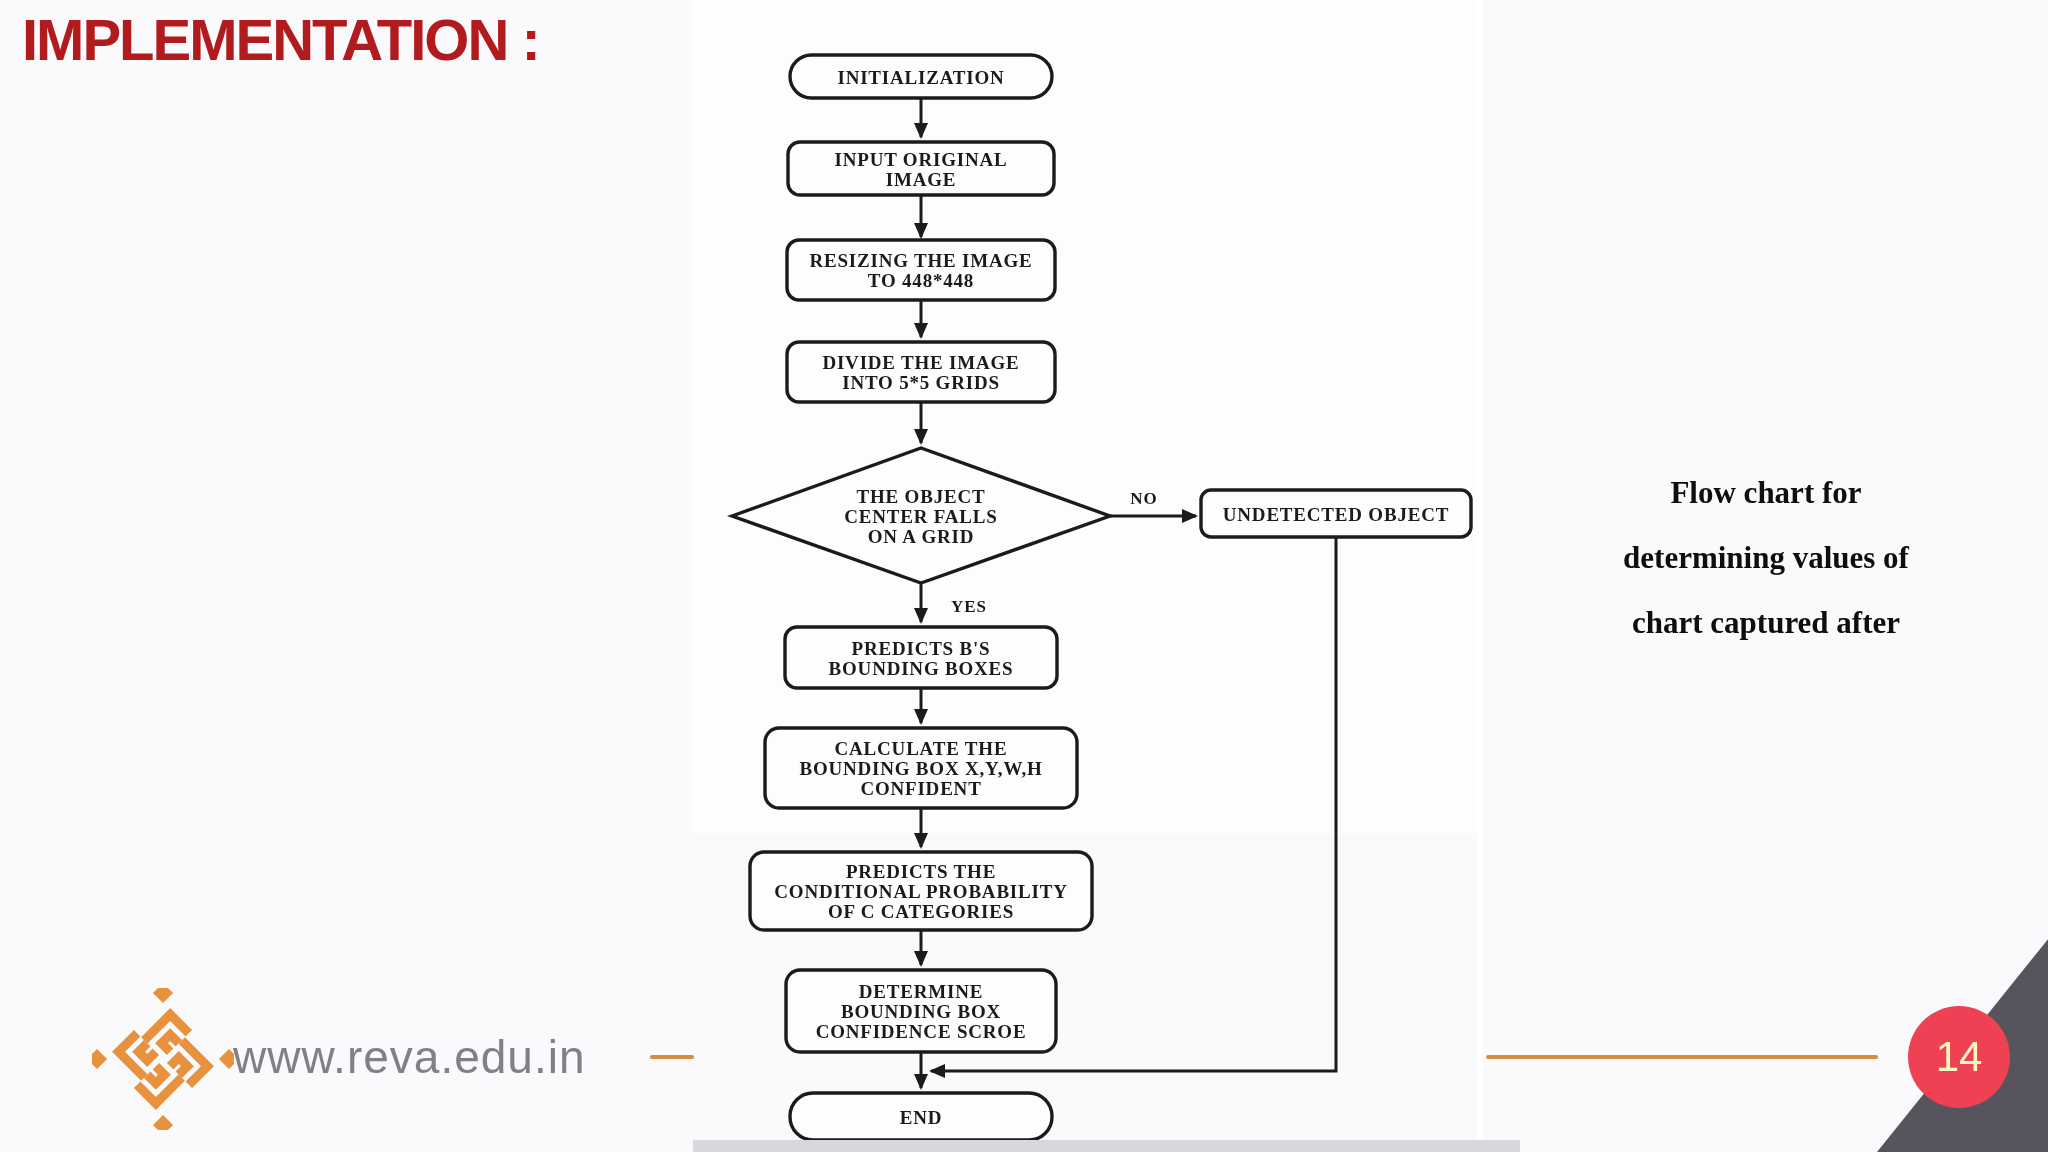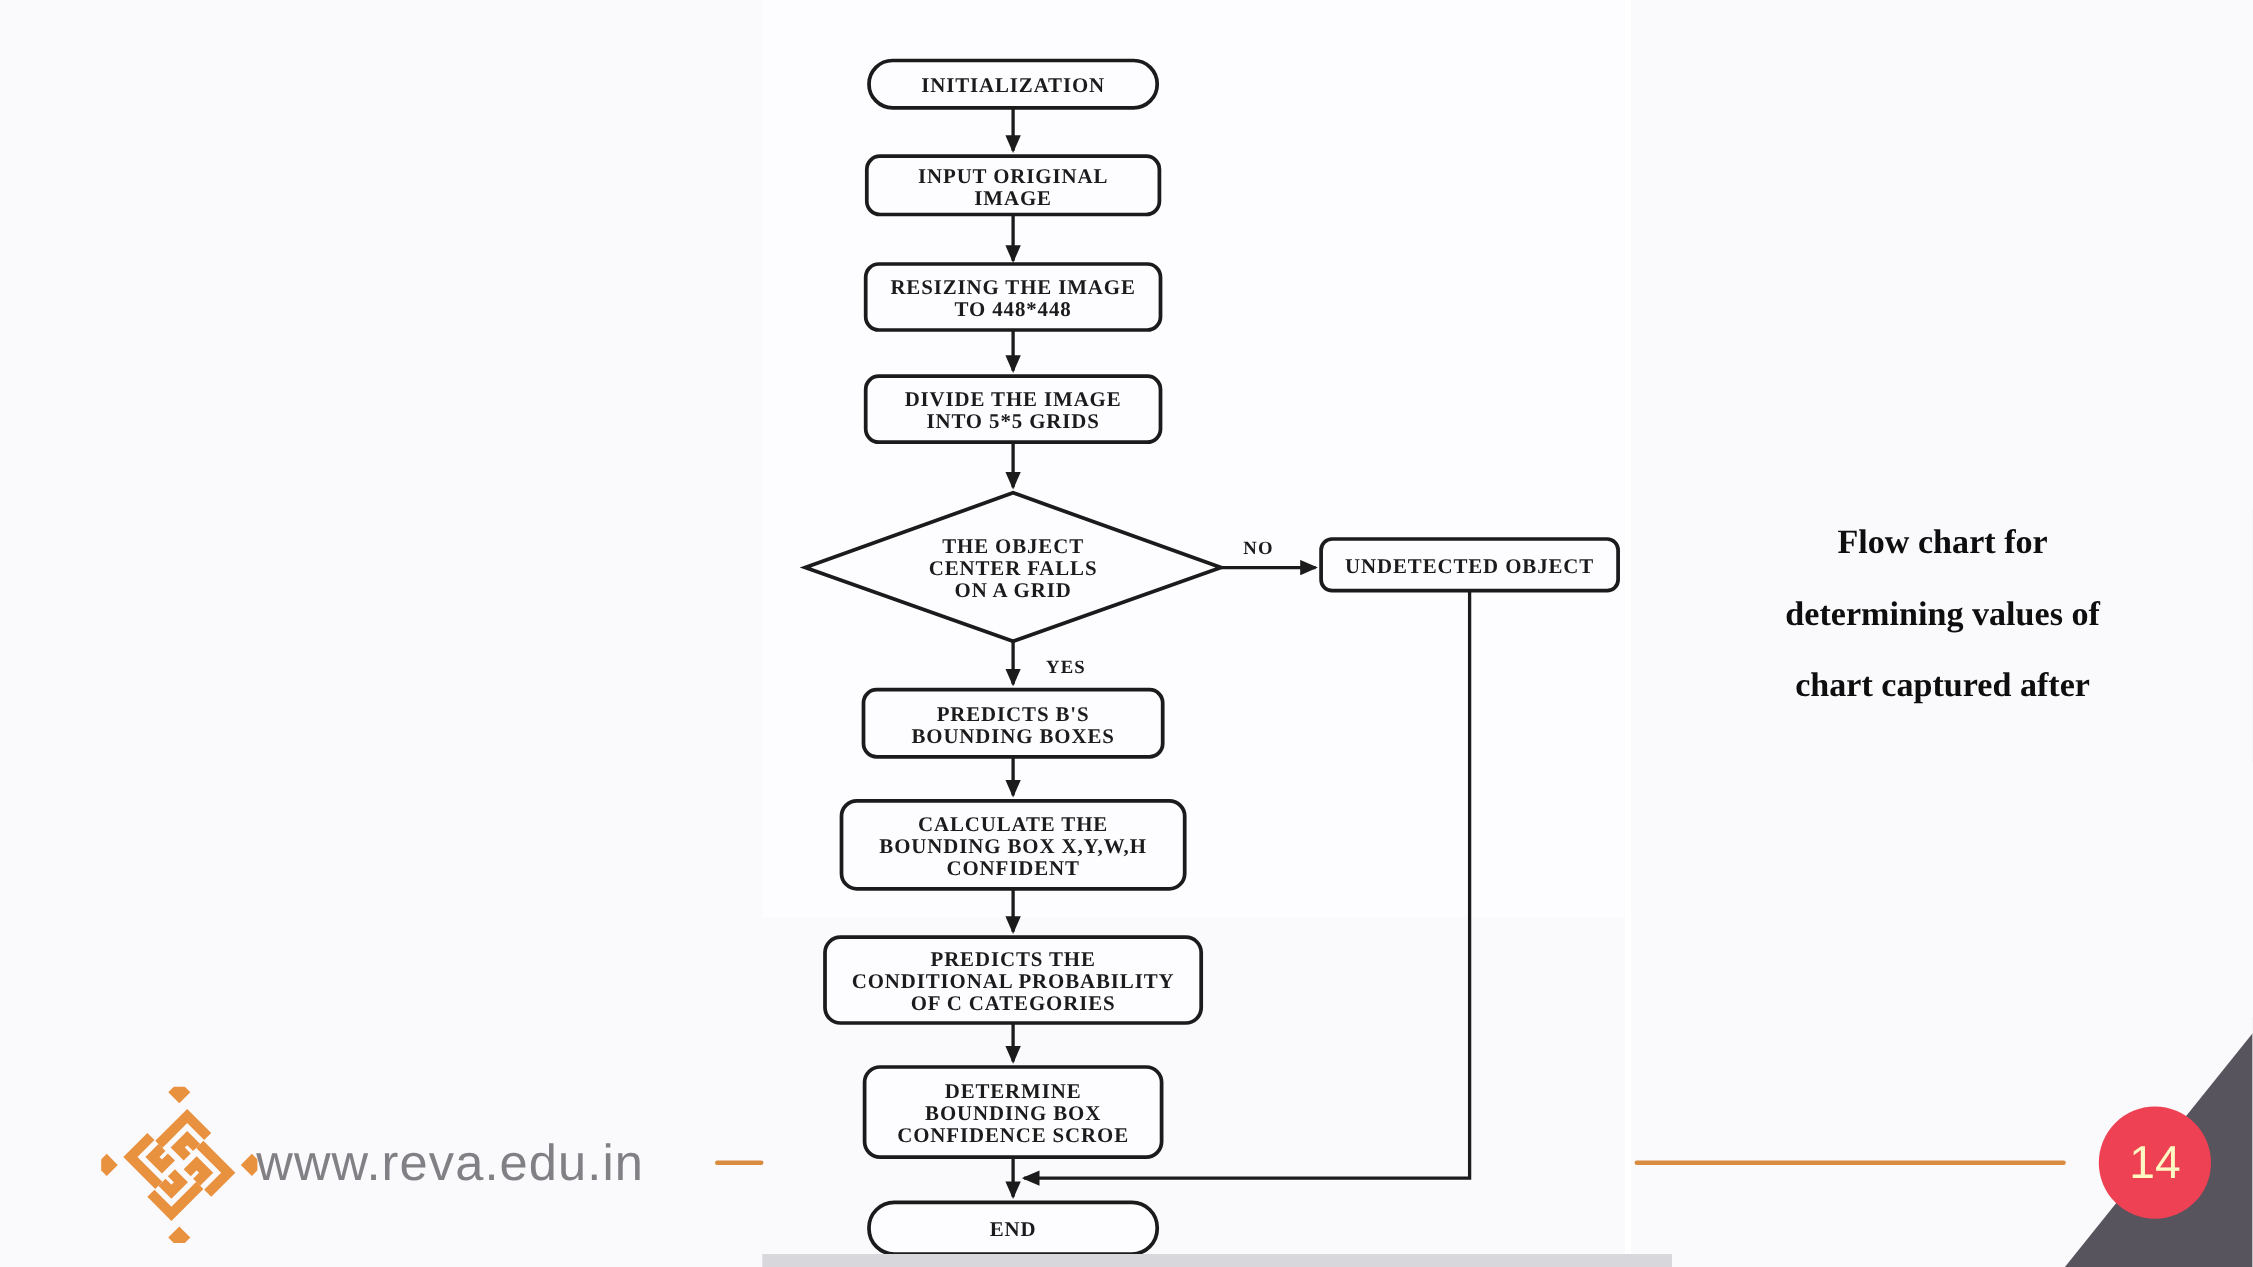--- a/index.html
+++ b/index.html
@@ -63,20 +63,21 @@
     display:flex; align-items:center; justify-content:center;
     font-size:42px; color:#fef9c3;
   }
   .logo { position:absolute; left:92px; top:988px; width:142px; height:142px; }
 </style>
 </head>
 <body>
 
 <div class="slide">
 
+  <div class="title">IMPLEMENTATION :</div>
 
   <div class="flow-region">
     <svg class="flow" viewBox="0 0 787 1140">
       <defs>
         <marker id="arw" markerUnits="userSpaceOnUse" markerWidth="16" markerHeight="14" refX="14" refY="7" orient="auto">
           <path d="M0 0 L16 7 L0 14 Z" fill="#1b1b1b"></path>
         </marker>
       </defs>
 
       <g>

